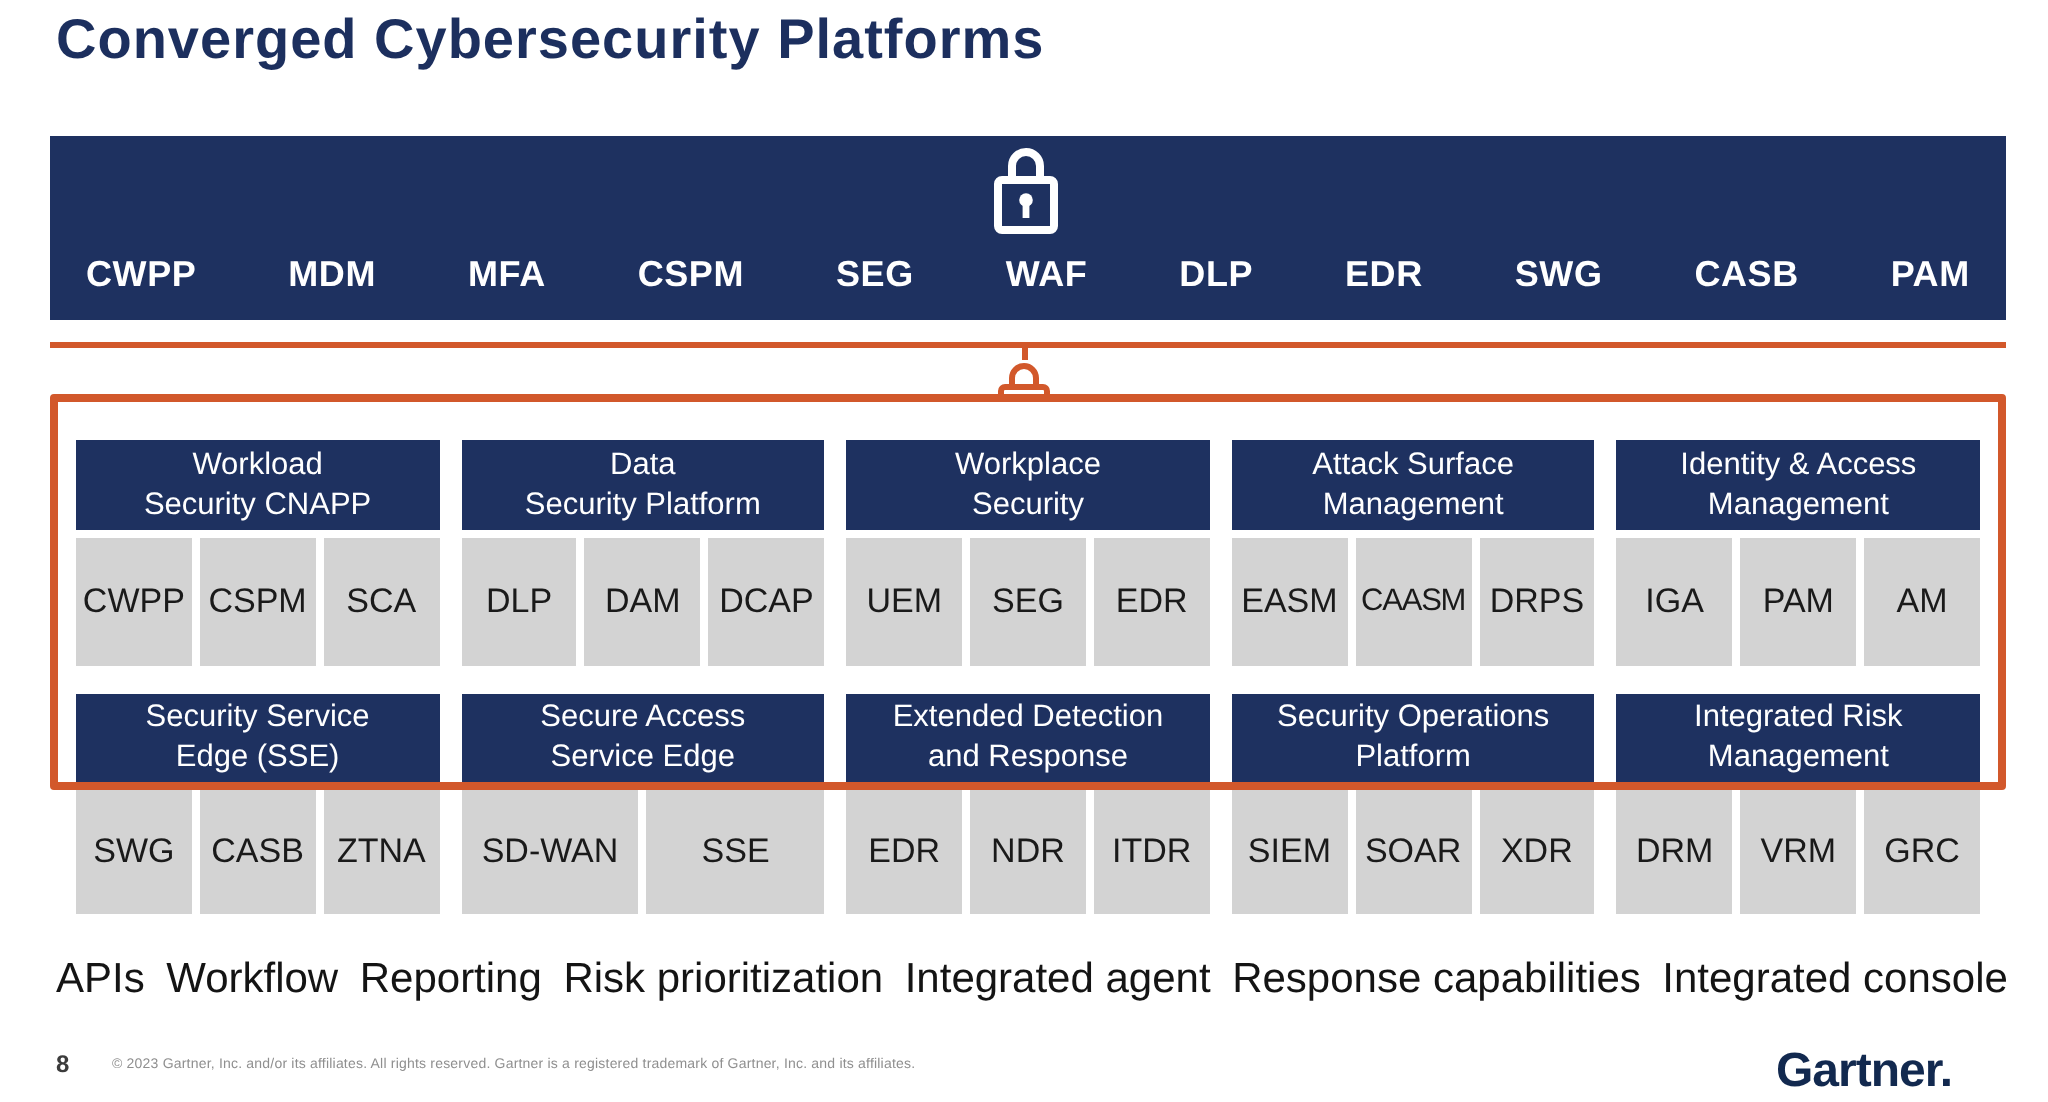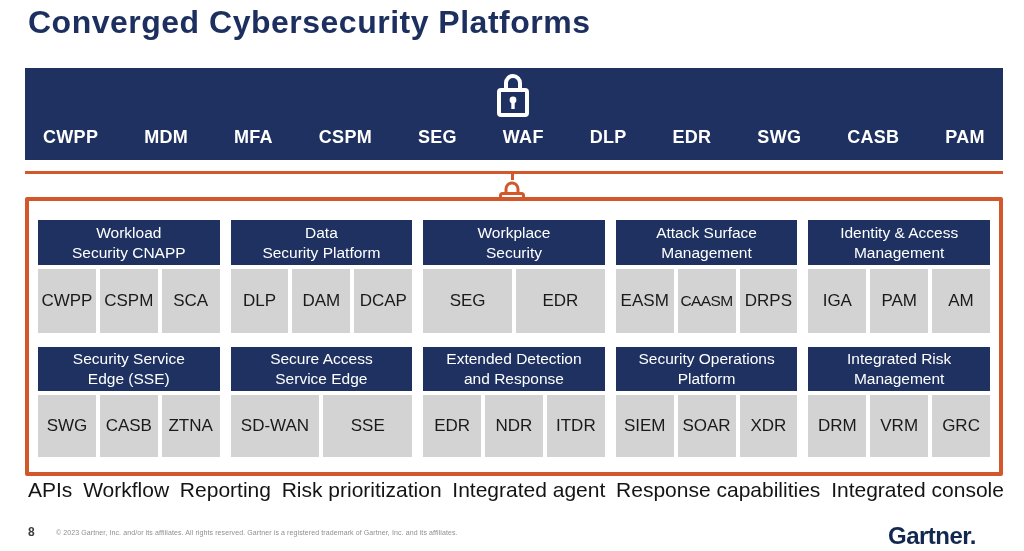--- a/index.html
+++ b/index.html
@@ -6,21 +6,21 @@
   html, body { background: #fff; }
   body { font-family: "Liberation Sans", sans-serif; }
   .slide {
     position: relative;
     width: 1024px; height: 551px;
     background: #fff;
     overflow: hidden;
   }
   .title {
     position: absolute; left: 28px; top: 4px;
-    font-size: 32px; font-weight: bold;
+    font-size: 28px; font-weight: bold;
     color: #1c2f5e; letter-spacing: 0.5px;
   }
   
   .top-bar {
     position: absolute; left: 25px; top: 68px;
     width: 978px; height: 92px;
     background: #1e3160;
     display: flex; align-items: flex-end; justify-content: space-between;
     padding: 0 18px 12px 18px;
   }
@@ -45,21 +45,21 @@
     position: absolute; left: 486px; top: 194px;
     width: 52px; height: 10px; background: #fff;
   }
   .orange-lock {
     position: absolute; left: 496px; top: 179px;
     width: 32px; height: 34px;
   }
   
   .platform-box {
     position: absolute; left: 25px; top: 197px;
-    width: 978px; height: 279px;
+    width: 978px; height: 198px;
     border: 4px solid #d2582b;
     border-radius: 2px;
     background: #fff;
     padding: 19px 9px 0 9px;
   }
   .group-row { display: flex; gap: 11px; }
   .group-row.second { margin-top: 14px; }
   .group { flex: 1; display: flex; flex-direction: column; }
   .group-header {
     background: #1e3160; color: #fff;
@@ -167,20 +167,21 @@
           <div class="cell">DAM</div>
           <div class="cell">DCAP</div>
         </div>
       </div>
       <div class="group">
         <div class="group-header">
           <div>Workplace</div>
           <div>Security</div>
         </div>
         <div class="group-cells">
+          <div class="cell">UEM</div>
           <div class="cell">SEG</div>
           <div class="cell">EDR</div>
         </div>
       </div>
       <div class="group">
         <div class="group-header">
           <div>Attack Surface</div>
           <div>Management</div>
         </div>
         <div class="group-cells">

